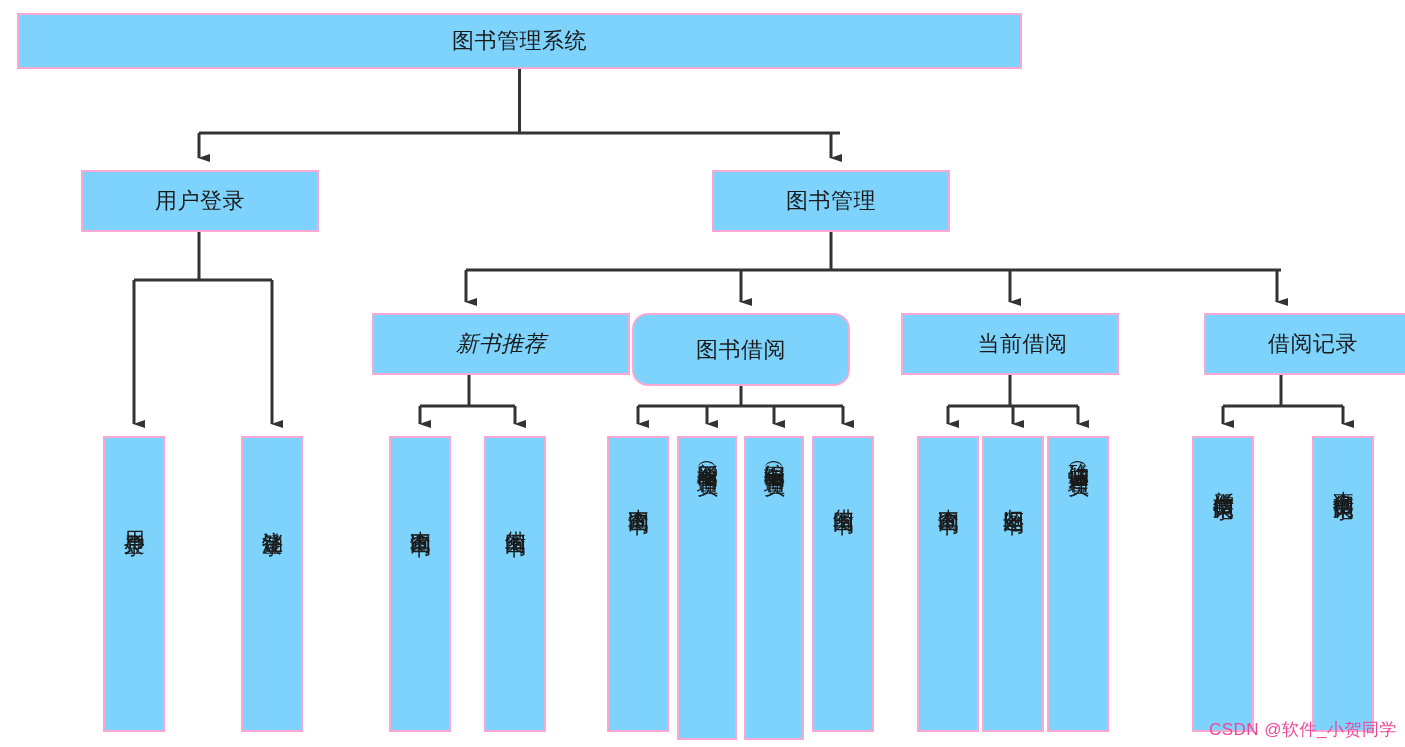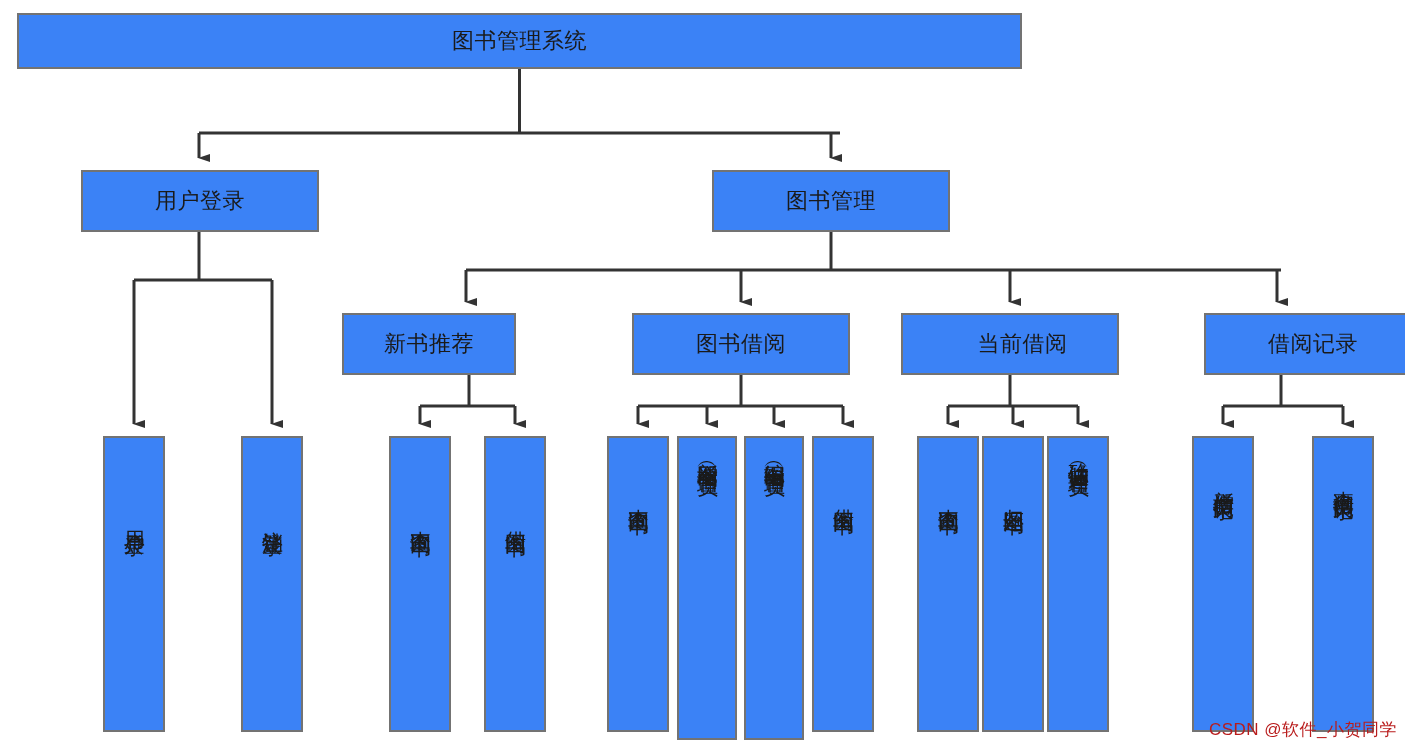--- a/index.html
+++ b/index.html
@@ -18,22 +18,22 @@
   svg#wires {
     position: absolute;
     left: 0; top: 0;
     width: 1405px;
     height: 747px;
     pointer-events: none;
   }
   .node {
     position: absolute;
     box-sizing: border-box;
-    border: 2px solid #737373;
-    background: #3b82f6;
+    border: 2px solid #f9a8d4;
+    background: #7dd3fc;
     display: flex;
     align-items: center;
     justify-content: center;
     color: #1a1a1a;
   }
   .node.horiz {
     font-size: 22px;
     letter-spacing: 0.5px;
   }
   .node.vert {
@@ -60,21 +60,21 @@
     margin-top: 30px;
   }
   .vtext.top {
     margin-top: 2px;
   }
   .watermark {
     position: absolute;
     right: 8px;
     bottom: 6px;
     font-size: 17px;
-    color: #b91c1c;
+    color: #ec4899;
     letter-spacing: 0.5px;
     white-space: nowrap;
   }
 </style>
 </head>
 <body>
 
 <div id="canvas">
 
   <svg id="wires" viewBox="0 0 1405 747">
@@ -131,24 +131,24 @@
     <span>图书管理系统</span>
   </div>
 
   <div class="node horiz" style="left:81px; top:170px; width:238px; height:62px;">
     <span>用户登录</span>
   </div>
   <div class="node horiz" style="left:712px; top:170px; width:238px; height:62px;font-family:Liberation Serif, serif;">
     <span>图书管理</span>
   </div>
 
-  <div class="node horiz" style="left:342px; top:313px; width:174px; height:62px;">
+  <div class="node horiz" style="left:372px; top:313px; width:258px; height:62px;font-style:italic;">
     <span>新书推荐</span>
   </div>
-  <div class="node horiz" style="left:632px; top:313px; width:218px; height:62px;">
+  <div class="node horiz" style="left:632px; top:313px; width:218px; height:73px;border-radius:16px;">
     <span>图书借阅</span>
   </div>
   <div class="node horiz" style="left:901px; top:313px; width:218px; height:62px;padding-left:25px;">
     <span>当前借阅</span>
   </div>
   <div class="node horiz" style="left:1172px; top:313px; width:218px; height:62px;margin-left:32px;">
     <span>借阅记录</span>
   </div>
 
   <div class="node vert" style="left:103px; top:436px; width:62px; height:296px;">

